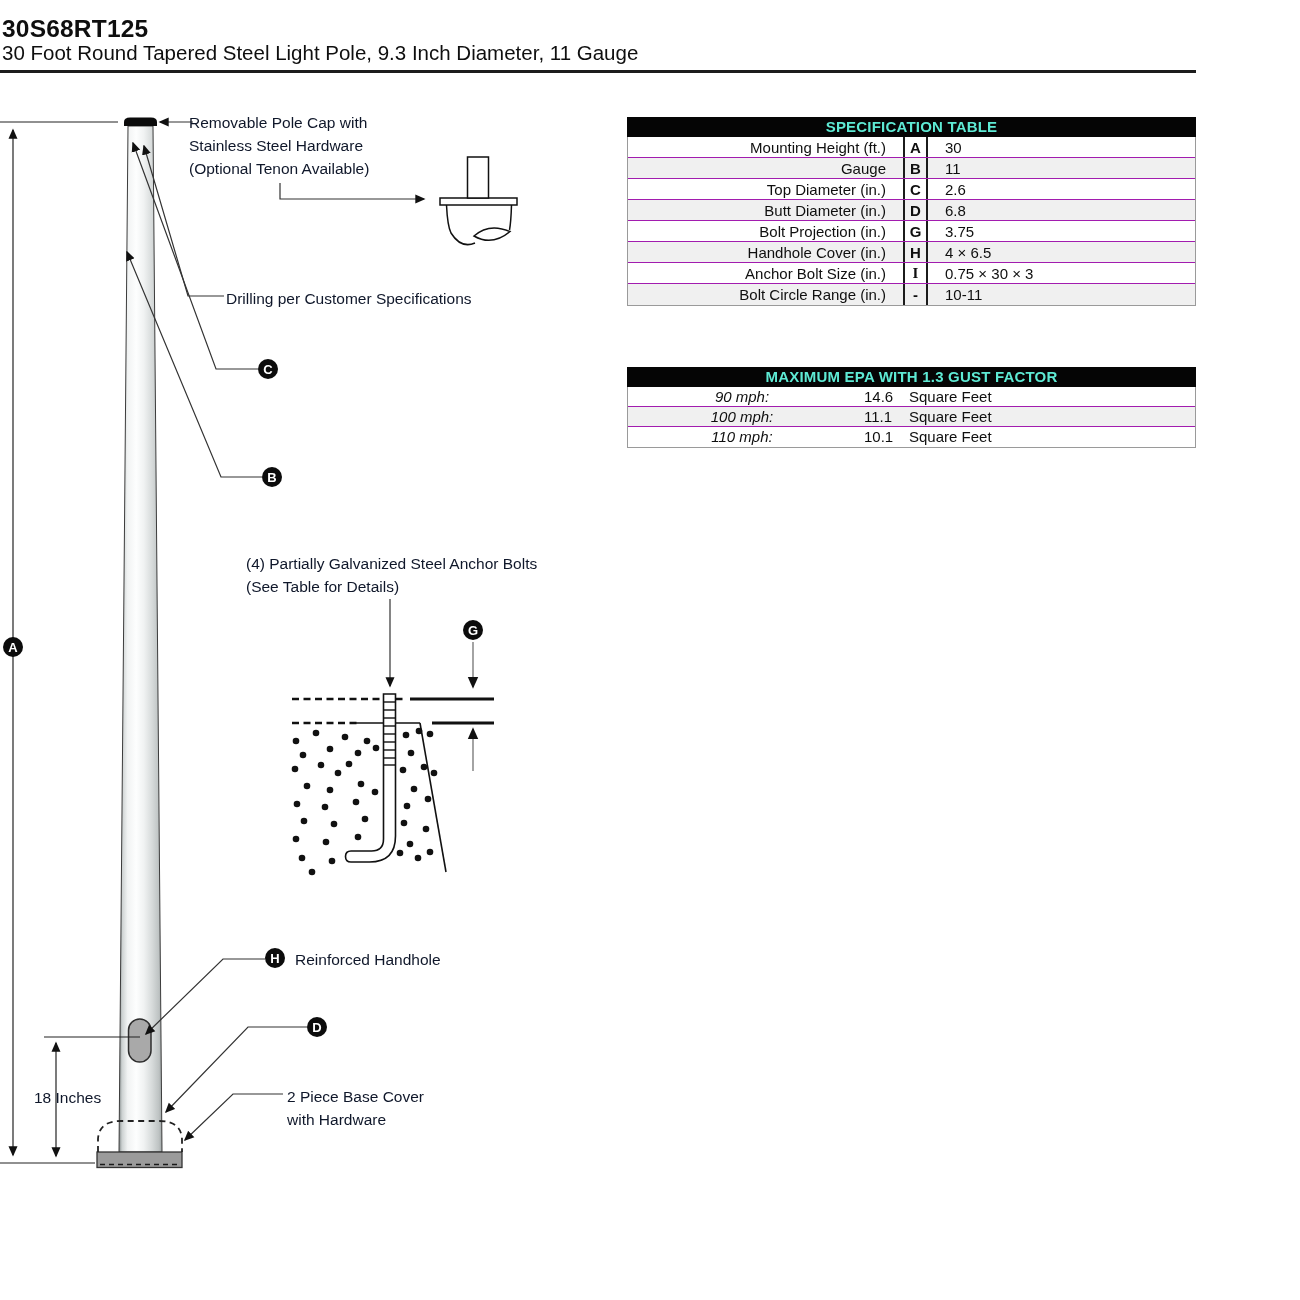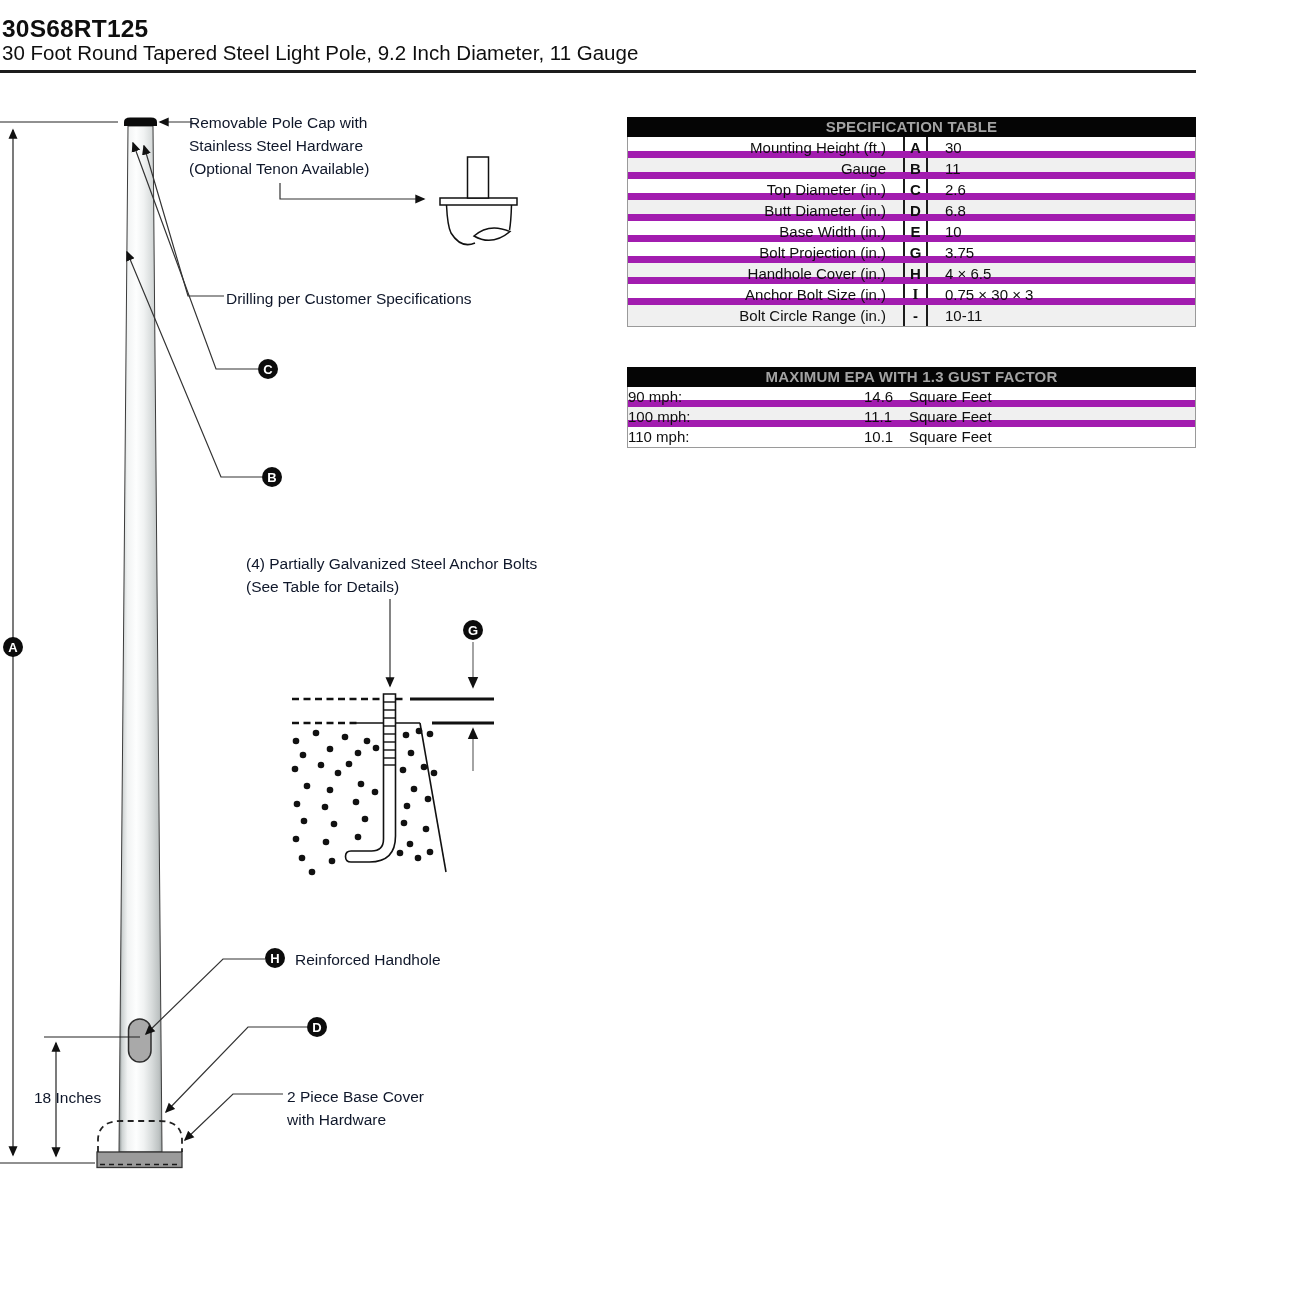--- a/index.html
+++ b/index.html
@@ -13,45 +13,45 @@
   #header-rule{left:0;top:70px;width:1196px;height:3px;background:#1c1c1c;}
   
   #diagram-svg{left:0;top:0;width:560px;height:1200px;}
   .note{font-size:15.5px;line-height:23px;white-space:nowrap;color:#0f172a;}
   .marker{width:20px;height:20px;border-radius:50%;background:#0c0c0c;color:#fff;
           font-size:13px;font-weight:700;display:flex;align-items:center;
           justify-content:center;line-height:1;}
   
   .tbl{left:627px;width:569px;border:1px solid #9a9a9a;border-top:none;
        box-sizing:border-box;background:#fff;}
-  .tbl-head{background:#050505;color:#a3a3a3;font-size:15px;font-weight:700;
+  .tbl-head{background:#050505;color:#5eead4;font-size:15px;font-weight:700;
             text-align:center;height:20px;line-height:20px;letter-spacing:.2px;
             margin:0 -1px;}
   .trow{display:flex;height:21px;line-height:21px;font-size:15px;
-        border-bottom:7px solid #a21caf;box-sizing:border-box;}
+        border-bottom:1px solid #a21caf;box-sizing:border-box;}
   .trow:last-child{border-bottom:none;}
   .trow.alt{background:#f0f0f0;}
   .c-label{width:275px;text-align:right;padding-right:17px;box-sizing:border-box;}
   .c-key{width:21px;text-align:center;font-weight:700;
          border-left:2px solid #1b1b1b;border-right:2px solid #1b1b1b;
          box-sizing:content-box;}
   .c-key.serif{font-family:"Liberation Serif",serif;font-weight:600;}
   .c-val{flex:1;padding-left:17px;}
   #spec-table{top:117px;}
   #epa-table{top:367px;}
   #epa-table .trow{height:20px;line-height:20px;}
-  .e-speed{width:228px;text-align:left;box-sizing:border-box;}
+  .e-speed{width:228px;text-align:center;box-sizing:border-box;font-style:italic;}
   .e-val{width:53px;padding-left:8px;box-sizing:border-box;}
   .e-unit{flex:1;padding-left:0;}
 </style>
 </head>
 <body>
 
 <div class="abs" id="title">30S68RT125</div>
-<div class="abs" id="subtitle">30 Foot Round Tapered Steel Light Pole, 9.2 Inch Diameter, 11 Gauge</div>
+<div class="abs" id="subtitle">30 Foot Round Tapered Steel Light Pole, 9.3 Inch Diameter, 11 Gauge</div>
 <div class="abs" id="header-rule"></div>
 
 <svg class="abs" id="diagram-svg" viewBox="0 0 560 1200" xmlns="http://www.w3.org/2000/svg">
   <defs>
     <linearGradient id="poleGrad" x1="0" y1="0" x2="1" y2="0">
       <stop offset="0" stop-color="#858c8c"></stop>
       <stop offset="0.07" stop-color="#ccd1d1"></stop>
       <stop offset="0.2" stop-color="#f1f3f3"></stop>
       <stop offset="0.4" stop-color="#fdfefe"></stop>
       <stop offset="0.58" stop-color="#f0f2f2"></stop>
@@ -221,25 +221,20 @@
     <div class="c-label">Top Diameter (in.)</div>
     <div class="c-key">C</div>
     <div class="c-val">2.6</div>
   </div>
   <div class="trow alt">
     <div class="c-label">Butt Diameter (in.)</div>
     <div class="c-key">D</div>
     <div class="c-val">6.8</div>
   </div>
   <div class="trow">
-    <div class="c-label">Base Width (in.)</div>
-    <div class="c-key">E</div>
-    <div class="c-val">10</div>
-  </div>
-  <div class="trow">
     <div class="c-label">Bolt Projection (in.)</div>
     <div class="c-key">G</div>
     <div class="c-val">3.75</div>
   </div>
   <div class="trow alt">
     <div class="c-label">Handhole Cover (in.)</div>
     <div class="c-key">H</div>
     <div class="c-val">4 × 6.5</div>
   </div>
   <div class="trow">

